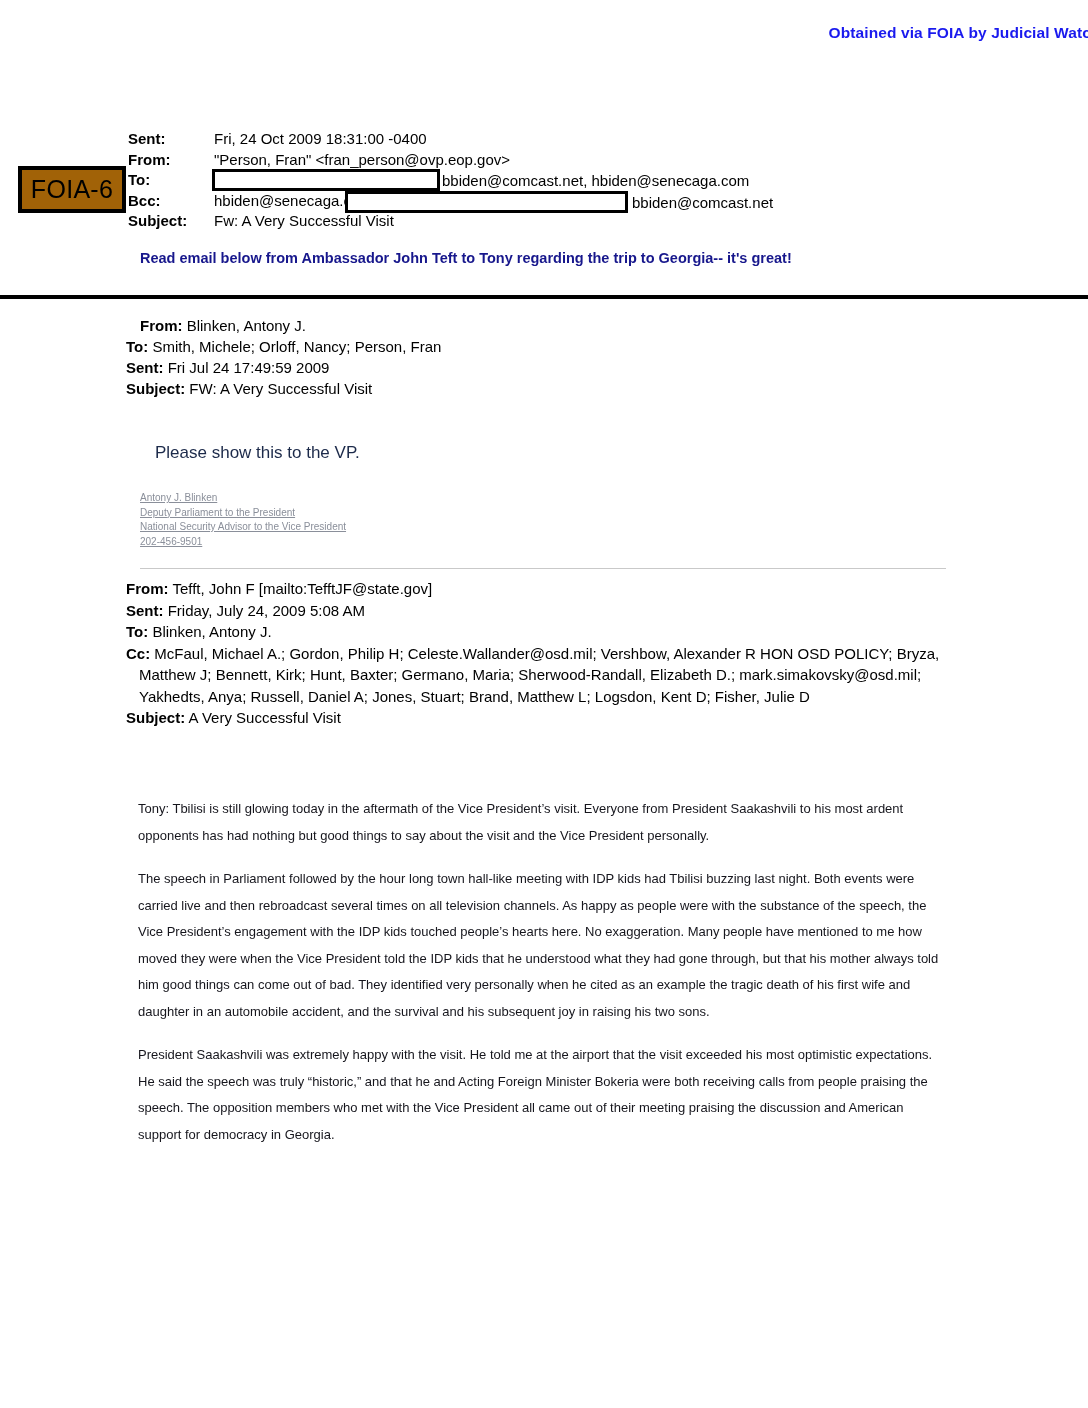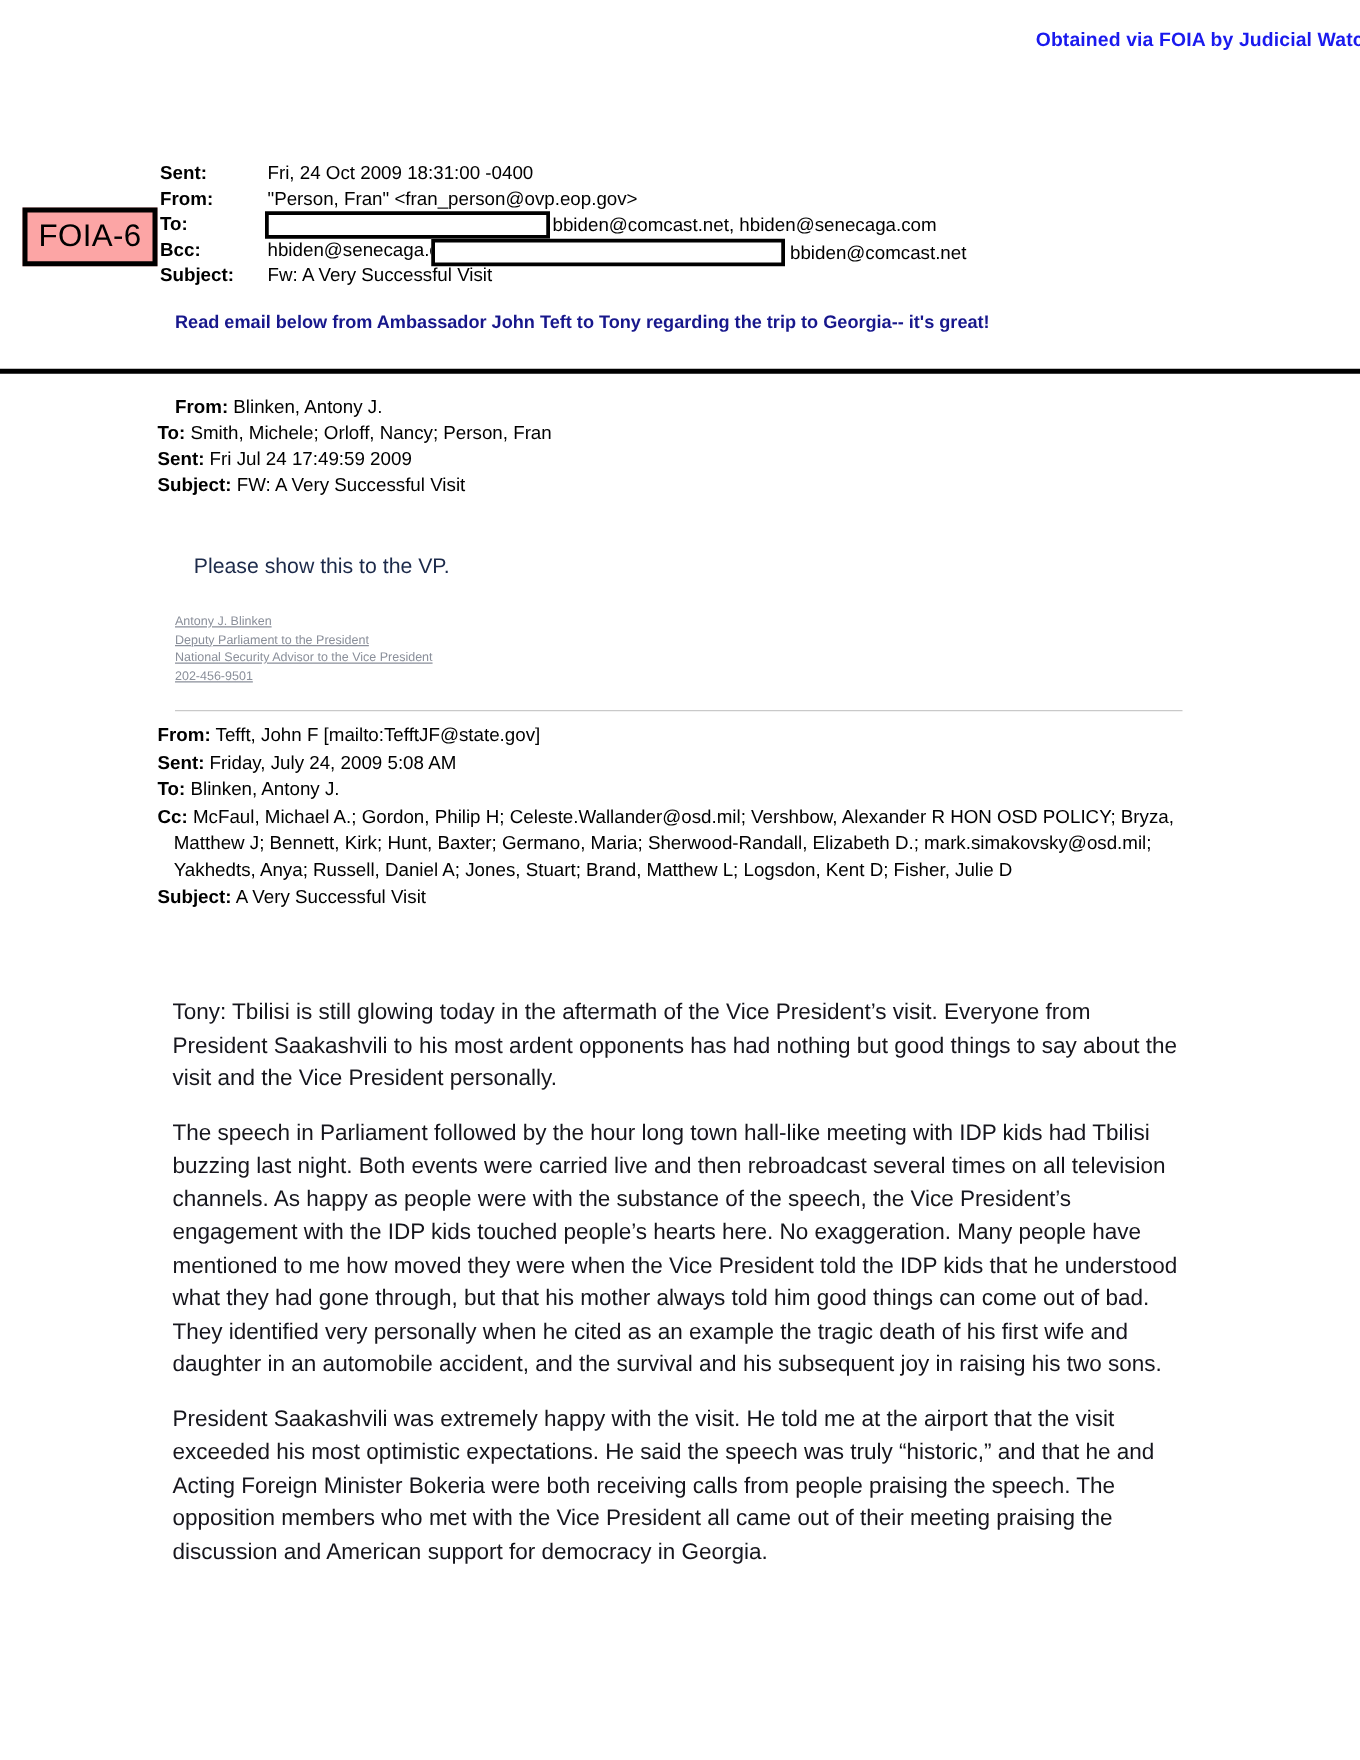--- a/index.html
+++ b/index.html
@@ -39,21 +39,21 @@
   }
 
   
   .foia-stamp {
     position: absolute;
     left: 18px;
     top: 166px;
     width: 108px;
     height: 47px;
     border: 4px solid #000;
-    background: #fca5a5;
+    background: #a16207;
     display: flex;
     align-items: center;
     justify-content: center;
     font-family: "Liberation Sans", sans-serif;
     font-size: 25px;
     font-weight: 400;
     letter-spacing: 0.3px;
     z-index: 6;
     box-sizing: border-box;
   }
@@ -201,21 +201,21 @@
   .hdr3 .cc-line { text-indent: 0; padding-left: 0; }
   .hdr3 .cc-line .wrapbody { display: block; padding-left: 13px; text-indent: -13px; }
 
   
   .body-text {
     position: absolute;
     left: 138px;
     top: 796px;
     width: 808px;
     font-family: "Liberation Sans", sans-serif;
-    font-size: 18px;
+    font-size: 13px;
     line-height: 26.5px;
     color: #16161d;
     text-align: left;
   }
   .body-text p {
     margin: 0 0 17px 0;
   }
   .body-text p:last-child { margin-bottom: 16px; }
 </style>
 </head>

